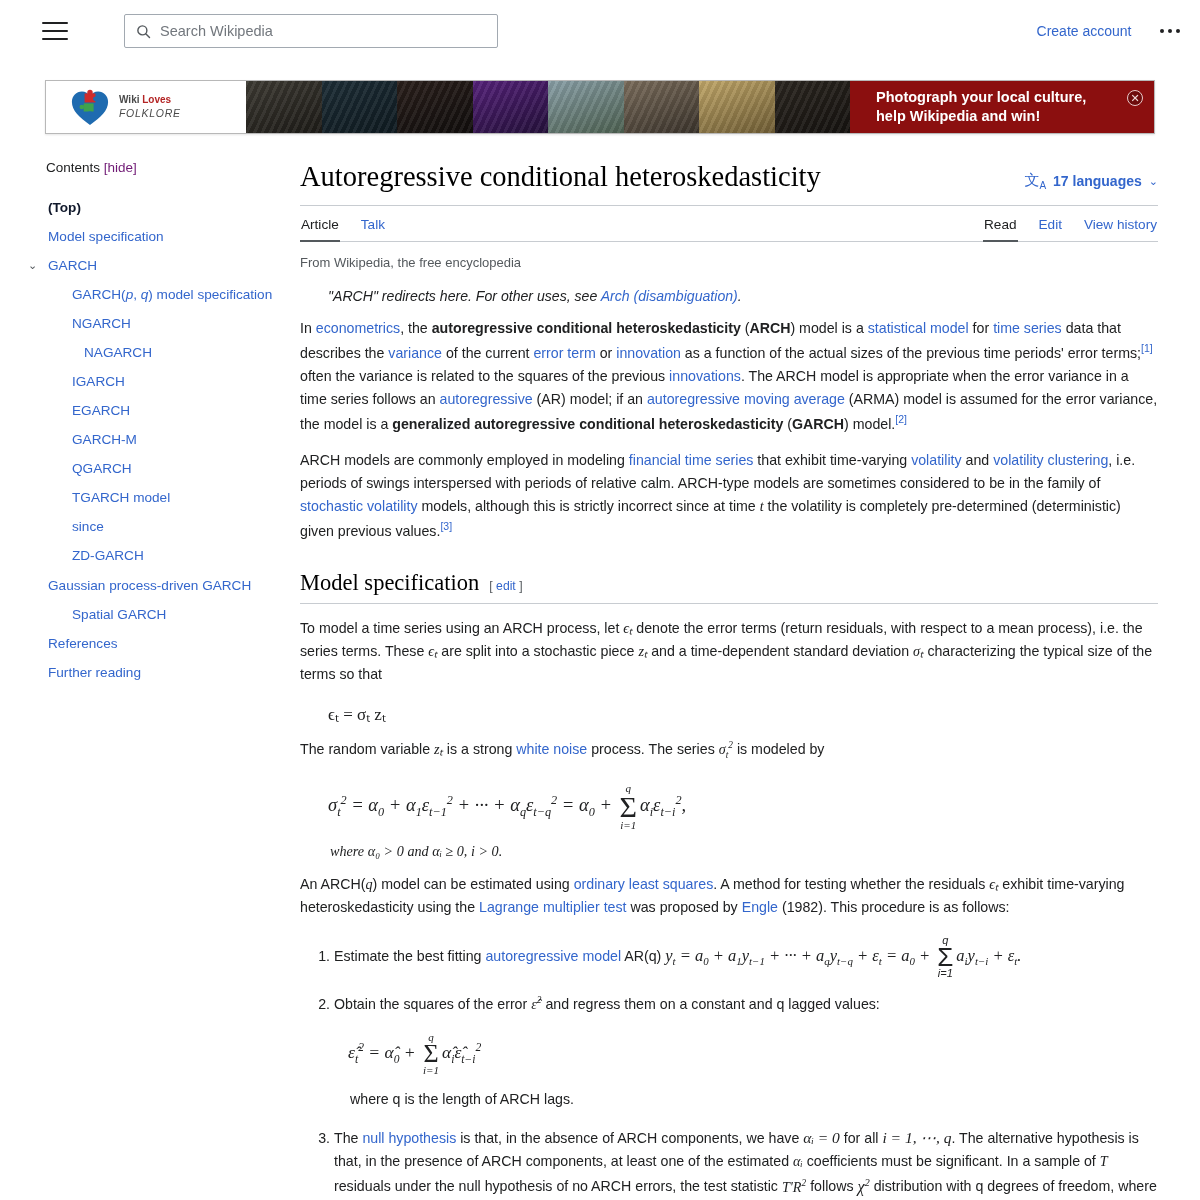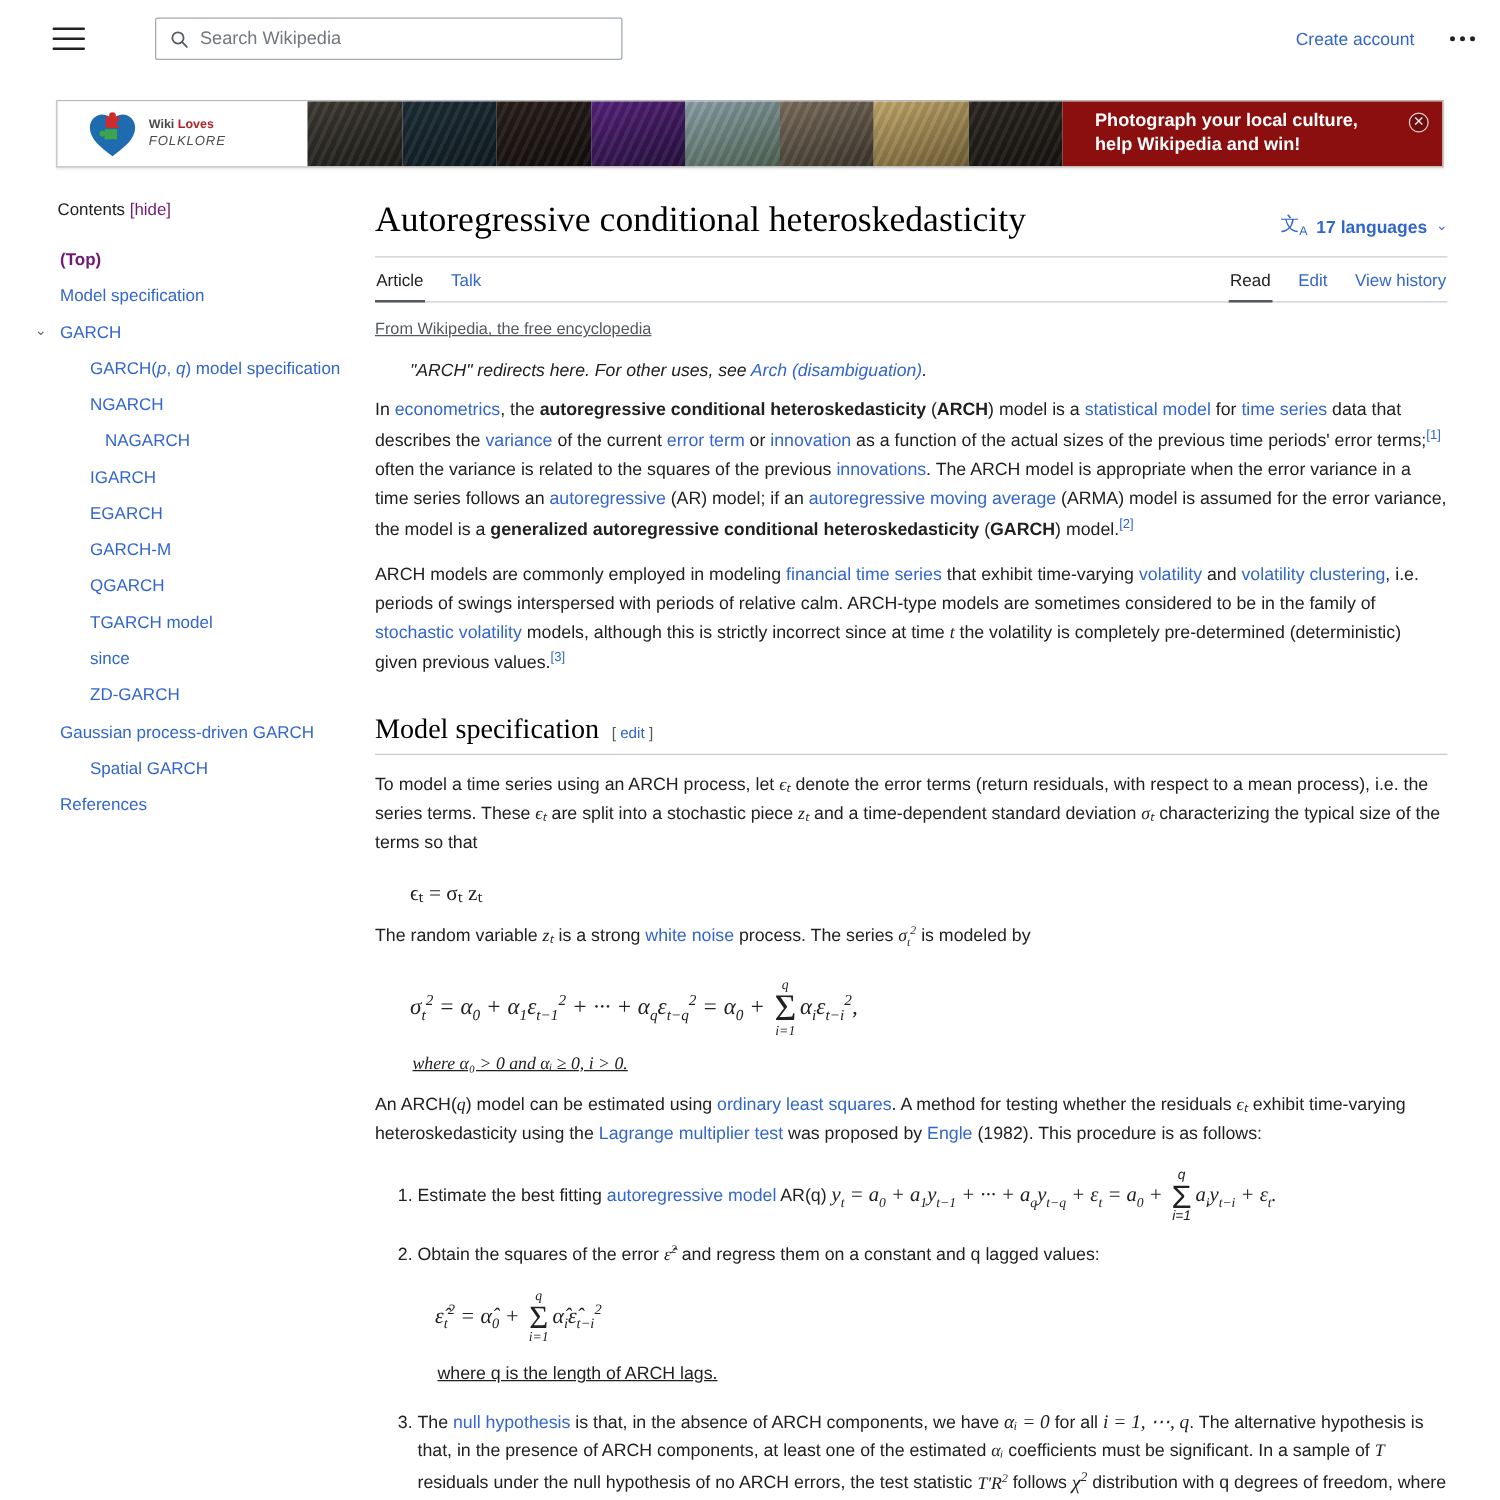--- a/index.html
+++ b/index.html
@@ -121,21 +121,21 @@
     width: 300px; flex: none; padding-left: 46px; padding-right: 10px;
   }
   .toc-head { font-size: 13.5px; color: #202122; margin-bottom: 18px; }
   .toc-head .hide { color: #701a75; cursor: pointer; }
   .toc ul { list-style: none; margin: 0; padding: 0; }
   .toc li { position: relative; }
   .toc-link {
     display: block; font-size: 13.6px; color: #3366cc;
     line-height: 1.33; padding: 5.5px 0; cursor: pointer;
   }
-  .toc-link.top { color: #701a75; font-weight: 700; }
+  .toc-link.top { color: #0f172a; font-weight: 700; }
   .toc-l1 { padding-left: 2px; }
   .toc-l2 { padding-left: 26px; }
   .toc-l3 { padding-left: 38px; }
   .toc-chevron {
     position: absolute; left: -18px; top: 9px;
     width: 11px; height: 11px; cursor: pointer;
     color: #54595d; font-size: 11px; line-height: 1;
   }
 
   
@@ -166,21 +166,21 @@
   .tab {
     font-size: 13.6px; color: #3366cc; padding: 9px 1px 9px; cursor: pointer;
     position: relative;
   }
   .tab.active { color: #202122; }
   .tab.active::after {
     content: ""; position: absolute; left: 0; right: 0; bottom: -1px;
     height: 2px; background: #36c;
   }
   .tab.active.neutral::after { background: #54595d; }
-  .from-wiki { font-size: 13px; color: #54595d; margin-top: 13px; text-decoration: underline; }
+  .from-wiki { font-size: 13px; color: #54595d; margin-top: 13px; }
 
   p.body-text, li.body-text {
     font-size: 14.2px; line-height: 1.62; margin: 13px 0 0; color: #202122;
   }
   .hatnote {
     font-style: italic; font-size: 14.1px; margin: 18px 0 0 28px; color: #202122;
   }
   a.wl { color: #3366cc; text-decoration: none; cursor: pointer; }
   a.wl.italic { font-style: italic; }
   sup.ref { font-size: 10.5px; vertical-align: super; color: #3366cc; cursor: pointer; }
@@ -211,21 +211,21 @@
   }
   .sum .lim { font-size: 11px; font-style: italic; }
   .sum .sig { font-size: 30px; line-height: .85; font-style: normal; }
   .sum.small .sig { font-size: 26px; }
   sub, sup { font-size: .66em; }
   .nowrap { white-space: nowrap; }
 
   ol.steps { margin: 16px 0 0; padding-left: 34px; }
   ol.steps > li { margin-top: 14px; }
   ol.steps > li::marker { font-size: 14.2px; }
-  .where-note { font-size: 14.2px; margin: 12px 0 0 30px; text-decoration: underline; }
+  .where-note { font-size: 14.2px; margin: 12px 0 0 30px; }
 </style>
 </head>
 <body>
 
 <div class="header">
   <div class="hamburger">
     <span></span>
       <span></span>
       <span></span>
   </div>
@@ -336,20 +336,23 @@
         </li>
       <li>
           <span class="toc-link toc-l1">Gaussian process-driven GARCH</span>
         </li>
       <li>
           <span class="toc-link toc-l2">Spatial GARCH</span>
         </li>
       <li>
           <span class="toc-link toc-l1">References</span>
         </li>
+      <li>
+          <span class="toc-link toc-l1">Further reading</span>
+        </li>
     </ul>
   </nav>
 
   <main class="content">
 
     <div class="title-row">
       <h1 class="page-title">Autoregressive conditional heteroskedasticity</h1>
       <div class="lang-btn">
         <span class="tr-icon">文<sub style="font-size:10px">A</sub></span>
         <span>17 languages</span>

